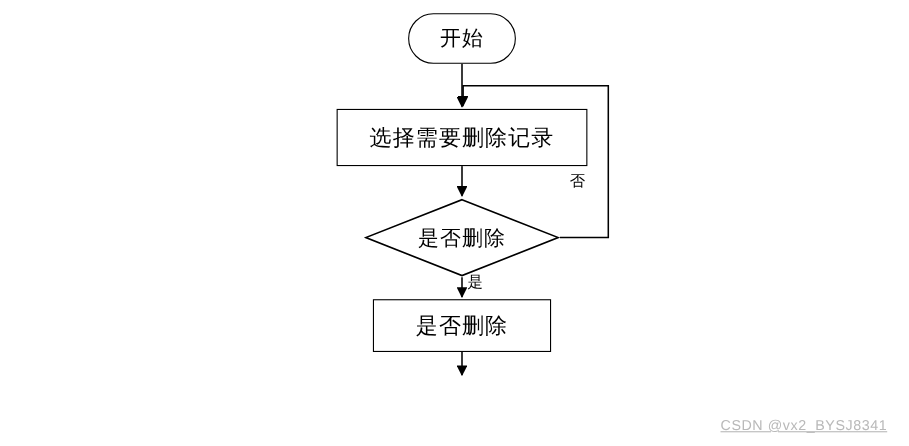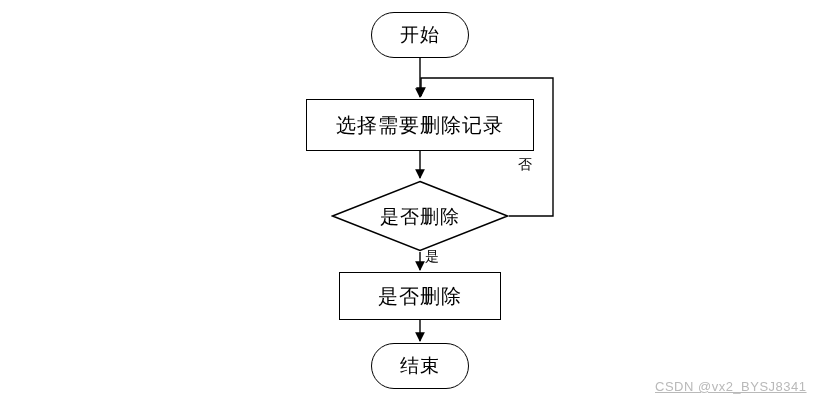--- a/index.html
+++ b/index.html
@@ -104,22 +104,19 @@
     <svg width="178" height="72">
       <polygon points="89,1.5 176.5,36 89,70.5 1.5,36" fill="#ffffff" stroke="#000000" stroke-width="1.5"></polygon>
     </svg>
     <span class="decision-label" style="top:24px; left:0;">是否删除</span>
   </div>
 
   <div class="node process" style="left:339px; top:272px; width:162px; height:48px;">
     <span>是否删除</span>
   </div>
 
-  <div class="node terminator" style="left:371px; top:343px; width:98px; height:46px;">
-    <span>结束</span>
-  </div>
 
   <span class="edge-label" style="left:518px; top:156px;">否</span>
   <span class="edge-label" style="left:425px; top:248px;">是</span>
 
   <span class="watermark" style="left:655px; top:379px;text-decoration:underline;">CSDN @vx2_BYSJ8341</span>
 
 </div>
 
 </body></html>

